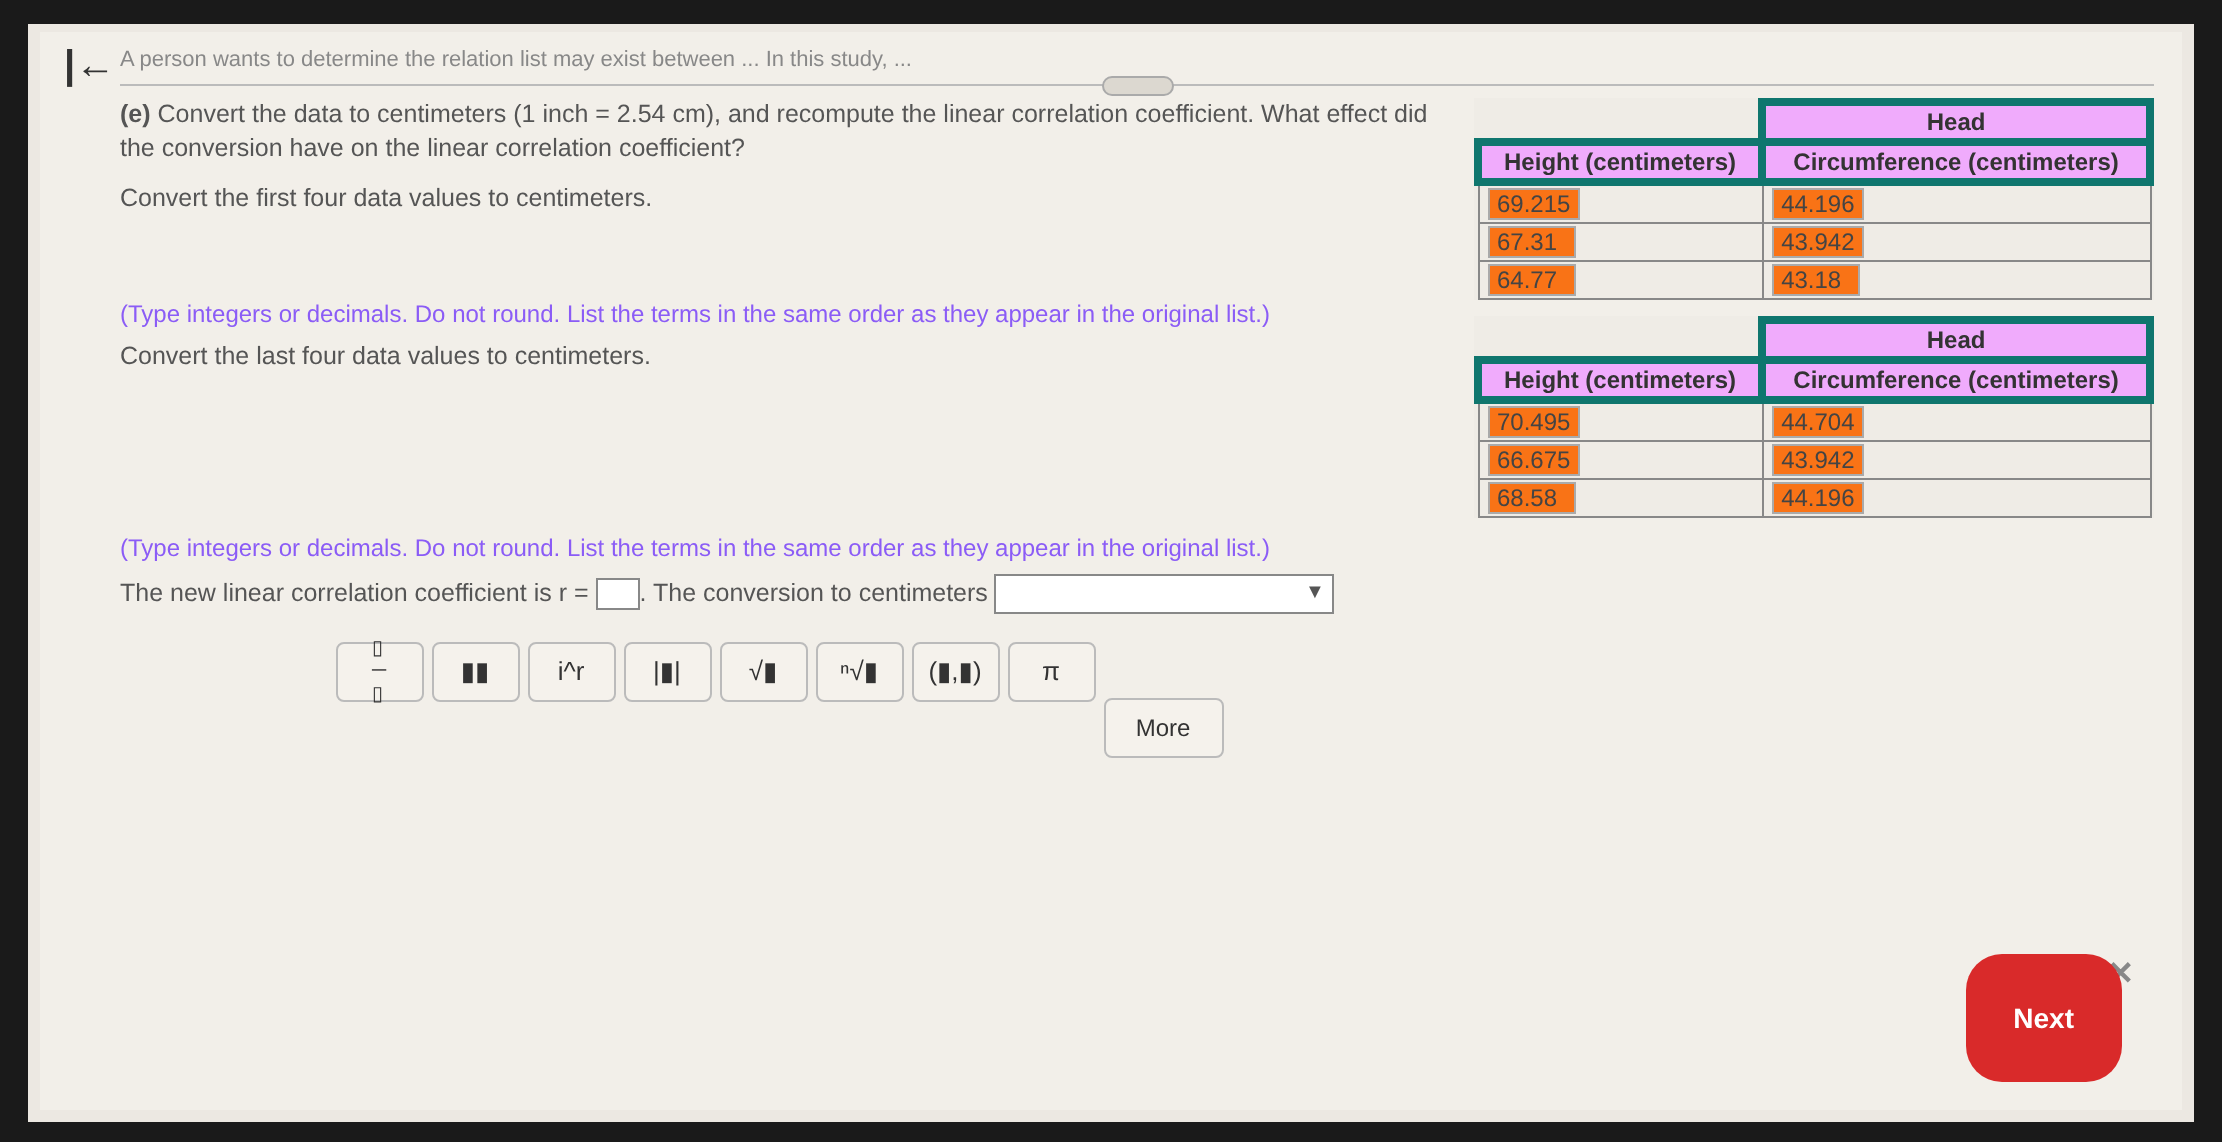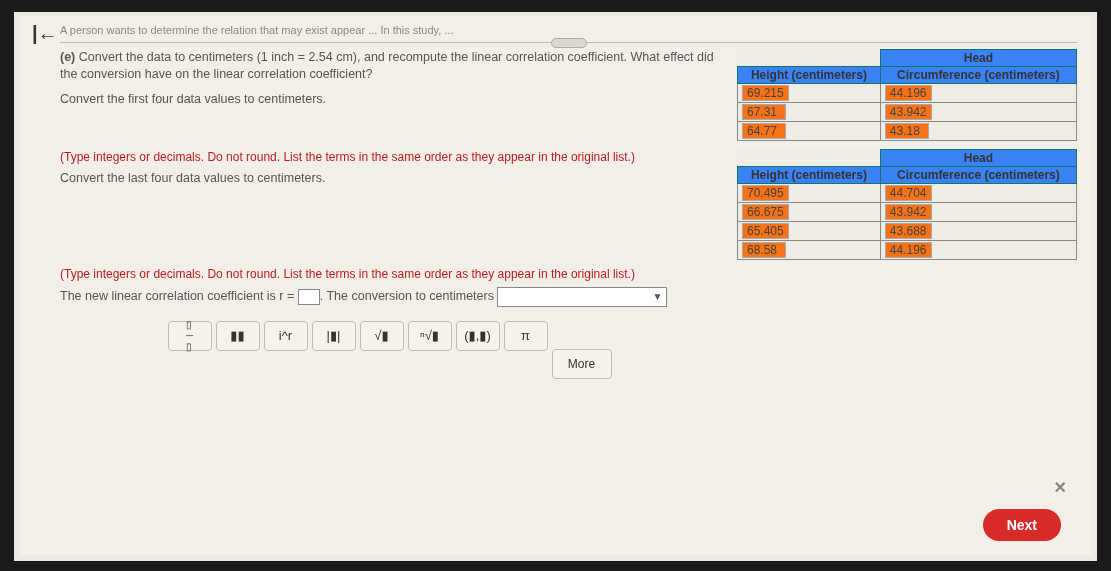--- a/index.html
+++ b/index.html
@@ -59,31 +59,31 @@
     border-radius: 5px;
     transform: translateX(-50%);
   }
   .content {
     display: flex;
     gap: 18px;
   }
   .left-col { flex: 1; }
   .right-col { width: 340px; }
   .para { color: #555; font-size: 12.5px; line-height: 1.35; margin-bottom: 8px; }
-  .hint { font-size: 12px; color: #b91c1c; }
+  .hint { font-size: 12px; color: #8b5cf6; }
   table.data {
     border-collapse: collapse;
     width: 100%;
     font-size: 12.5px;
     margin-bottom: 8px;
     background: #efece6;
   }
   table.data th {
-    background: #3b82f6;
-    border: 1px solid #0f766e;
+    background: #f0abfc;
+    border: 4px solid #0f766e;
     padding: 1px 4px;
     font-weight: bold;
     font-size: 12px;
     color: #333;
   }
   table.data td {
     border: 1px solid #888;
     padding: 1px 4px;
     height: 18px;
   }
@@ -151,36 +151,36 @@
     cursor: pointer;
   }
   .next-btn {
     position: absolute;
     right: 30px;
     bottom: 14px;
     background: #d92a2a;
     color: #fff;
     border: none;
     border-radius: 18px;
-    padding: 8px 24px;
+    padding: 24px 24px;
     font-size: 14px;
     font-weight: bold;
     cursor: pointer;
   }
   .section-gap { height: 34px; }
 </style>
 </head>
 <body>
 
 <div class="page-border">
 <div class="inner">
 
   <div class="back-arrow">|←</div>
 
-  <div class="top-hint">A person wants to determine the relation that may exist appear ... In this study, ...</div>
+  <div class="top-hint">A person wants to determine the relation list may exist between ... In this study, ...</div>
 
   <div class="divider">
     <div class="divider-handle"></div>
   </div>
 
   <div class="content">
     <div class="left-col">
       <p class="para">
         <b>(e)</b>
         <span>Convert the data to centimeters (1 inch = 2.54 cm), and recompute the linear correlation coefficient. What effect did the conversion have on the linear correlation coefficient?</span>
@@ -256,24 +256,20 @@
         </tr>
         <tr>
                 <td colspan="2"><span class="cell-val">70.495</span></td>
                 <td><span class="cell-val">44.704</span></td>
               </tr>
         <tr>
                 <td colspan="2"><span class="cell-val">66.675</span></td>
                 <td><span class="cell-val">43.942</span></td>
               </tr>
         <tr>
-                <td colspan="2"><span class="cell-val">65.405</span></td>
-                <td><span class="cell-val">43.688</span></td>
-              </tr>
-        <tr>
                 <td colspan="2"><span class="cell-val">68.58</span></td>
                 <td><span class="cell-val">44.196</span></td>
               </tr>
       </tbody>
           </table>
     </div>
   </div>
 
   <div class="close-x">✕</div>
   <button class="next-btn">Next</button>

